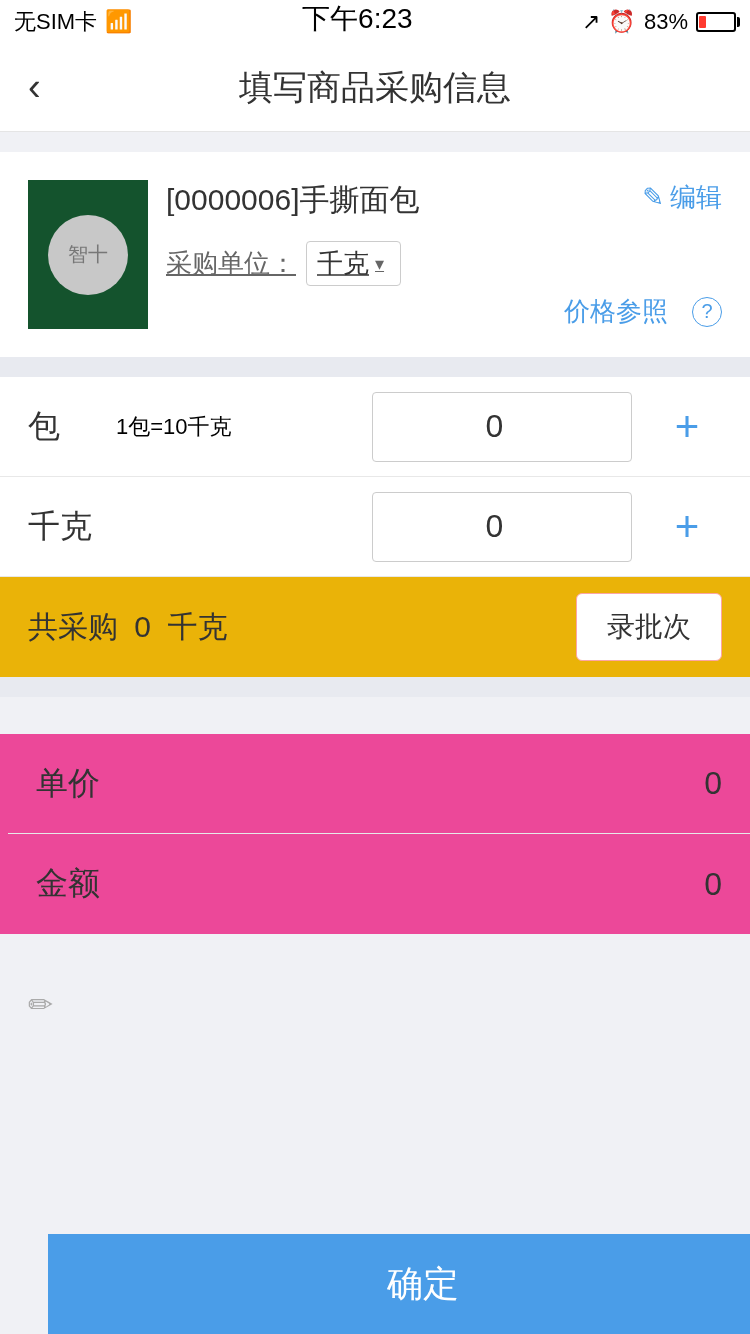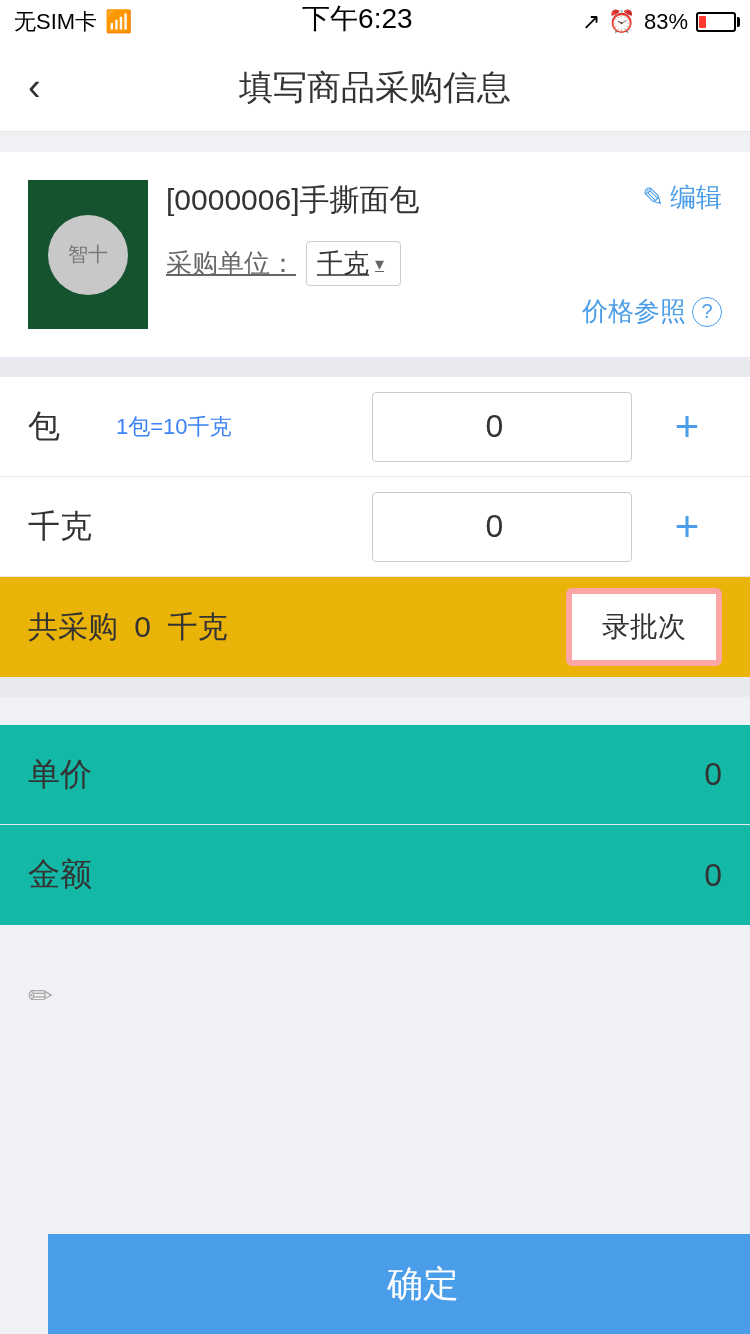--- a/index.html
+++ b/index.html
@@ -136,21 +136,21 @@
       gap: 6px;
     }
     .price-ref {
       position: absolute;
       bottom: 28px;
       right: 28px;
       color: #4a9de8;
       font-size: 26px;
       display: flex;
       align-items: center;
-      gap: 6px;
+      gap: 24px;
     }
     .price-ref-help {
       width: 30px; height: 30px; border-radius: 50%;
       border: 1.5px solid #4a9de8;
       display: inline-flex; align-items: center; justify-content: center;
       font-size: 20px; color: #4a9de8;
     }
 
     
     .section-divider {
@@ -170,21 +170,21 @@
       height: 100px;
       border-bottom: 1px solid #e8e8e8;
     }
     .input-label {
       font-size: 32px;
       color: #333;
       min-width: 80px;
     }
     .input-sub-label {
       font-size: 22px;
-      color: #3b82f6;
+      color: #000000;
       margin-left: 8px;
     }
     .input-field-wrap {
       flex: 1;
       display: flex;
       align-items: center;
       justify-content: flex-end;
       gap: 20px;
     }
     .input-field {
@@ -218,33 +218,34 @@
       justify-content: space-between;
       padding: 0 28px;
       height: 100px;
       background: #eab308;
     }
     .summary-text {
       font-size: 30px;
       color: #333;
     }
     .batch-btn {
-      border: 6px solid #fca5a5;
+      border: 1px solid #fca5a5;
       border-radius: 6px;
       padding: 14px 30px;
       font-size: 28px;
       color: #333;
       background: #fff;
       cursor: pointer;
     }
 
     
     .price-section {
-      background: #14b8a6;
-      margin-top: 28px;
+      background: #ec4899;
+      margin-top: 37px;
+      padding-left: 8px;
     }
     .price-row {
       display: flex;
       align-items: center;
       justify-content: space-between;
       padding: 0 28px;
       height: 100px;
       border-bottom: 1px solid #e8e8e8;
     }
     .price-row:last-child { border-bottom: none; }

